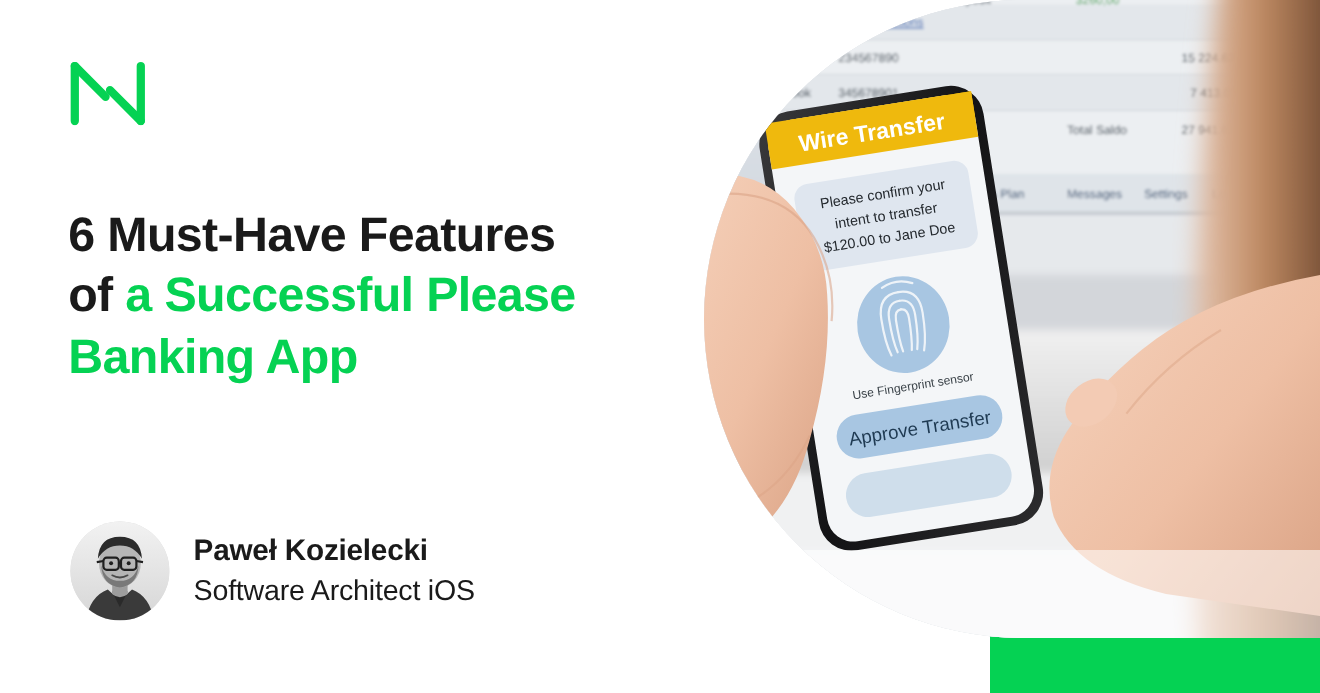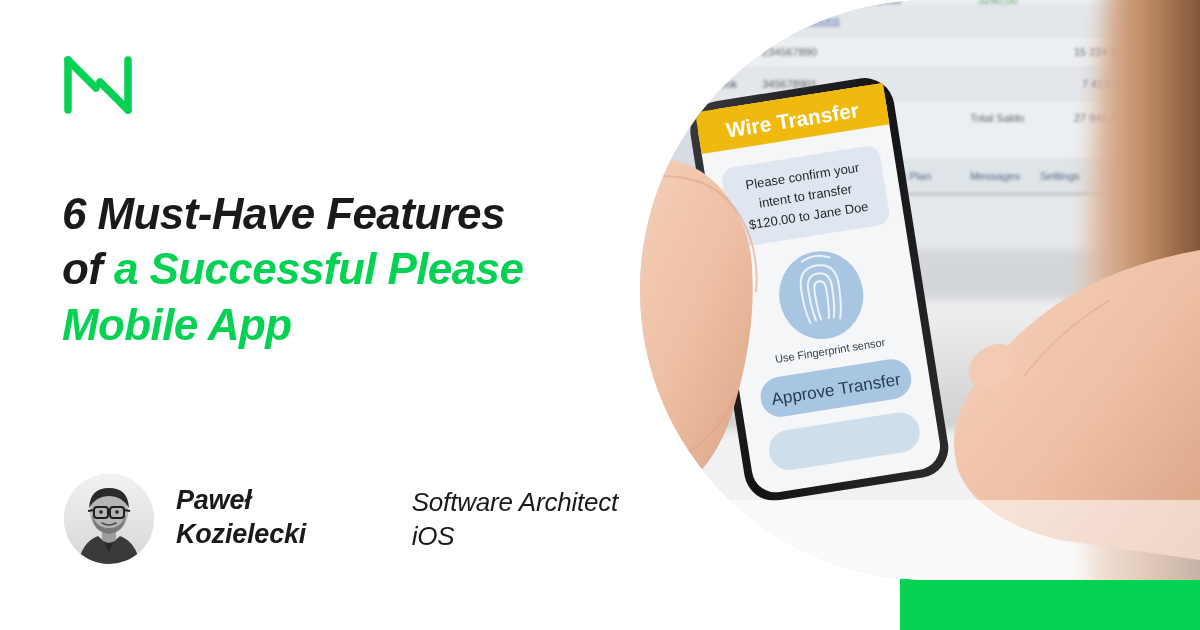--- a/index.html
+++ b/index.html
@@ -35,21 +35,20 @@
     z-index: 1;
   }
 
   
   .left-col {
     position: absolute;
     left: 0; top: 0;
     width: 640px;
     height: 482px;
     z-index: 3;
-    font-style: italic;
   }
 
   
   .logo {
     position: absolute;
     left: 62px;
     top: 56px;
     width: 72px;
     height: 58px;
   }
@@ -84,36 +83,35 @@
     width: 90px;
     height: 90px;
     border-radius: 50%;
     overflow: hidden;
     background: #d9d9d9;
     flex: none;
     position: relative;
   }
   .avatar svg { display: block; width: 100%; height: 100%; }
 
-  .author-text { display: flex; flex-direction: row; justify-content: center; }
+  .author-text { display: flex; flex-direction: column; justify-content: center; }
   .author-name {
     font-size: 27px;
     font-weight: 700;
     color: #1a1a1a;
     letter-spacing: -0.2px;
     line-height: 1.25;
   }
   .author-role {
     font-size: 26px;
     font-weight: 400;
     color: #1a1a1a;
     letter-spacing: -0.2px;
     line-height: 1.3;
     margin-top: 2px;
-    margin-left: 46px;
   }
 
   
   .photo {
     position: absolute;
     right: 0;
     top: 0;
     width: 560px;
     height: 580px;
     border-top-left-radius: 290px;
@@ -296,21 +294,21 @@
           <line x1="6" y1="4" x2="34" y2="32"></line>
           <line x1="38" y1="26" x2="66" y2="54"></line>
           <line x1="66" y1="4" x2="66" y2="54"></line>
         </g>
       </svg>
     </div>
 
     <h1 class="headline">
       <span class="hl-line">6 Must-Have Features</span>
       <span class="hl-line"><span>of </span><span class="hl-green">a Successful Please</span></span>
-      <span class="hl-line hl-green">Mobile App</span>
+      <span class="hl-line hl-green">Banking App</span>
     </h1>
 
     <div class="author">
       <div class="avatar">
         <svg viewBox="0 0 90 90">
           <defs>
             <linearGradient id="bgA" x1="0" y1="0" x2="0" y2="1">
               <stop offset="0" stop-color="#f2f2f2"></stop>
               <stop offset="1" stop-color="#d6d6d6"></stop>
             </linearGradient>

